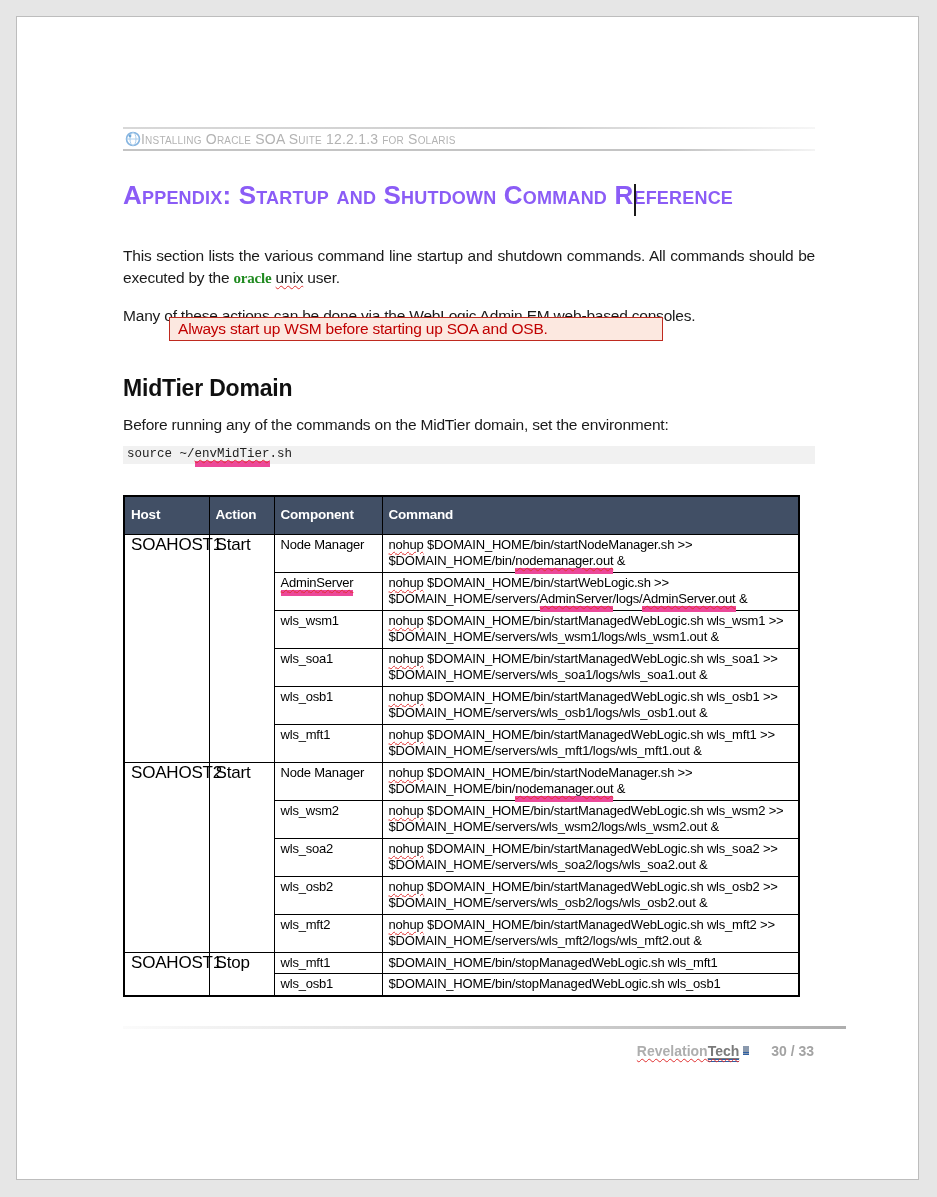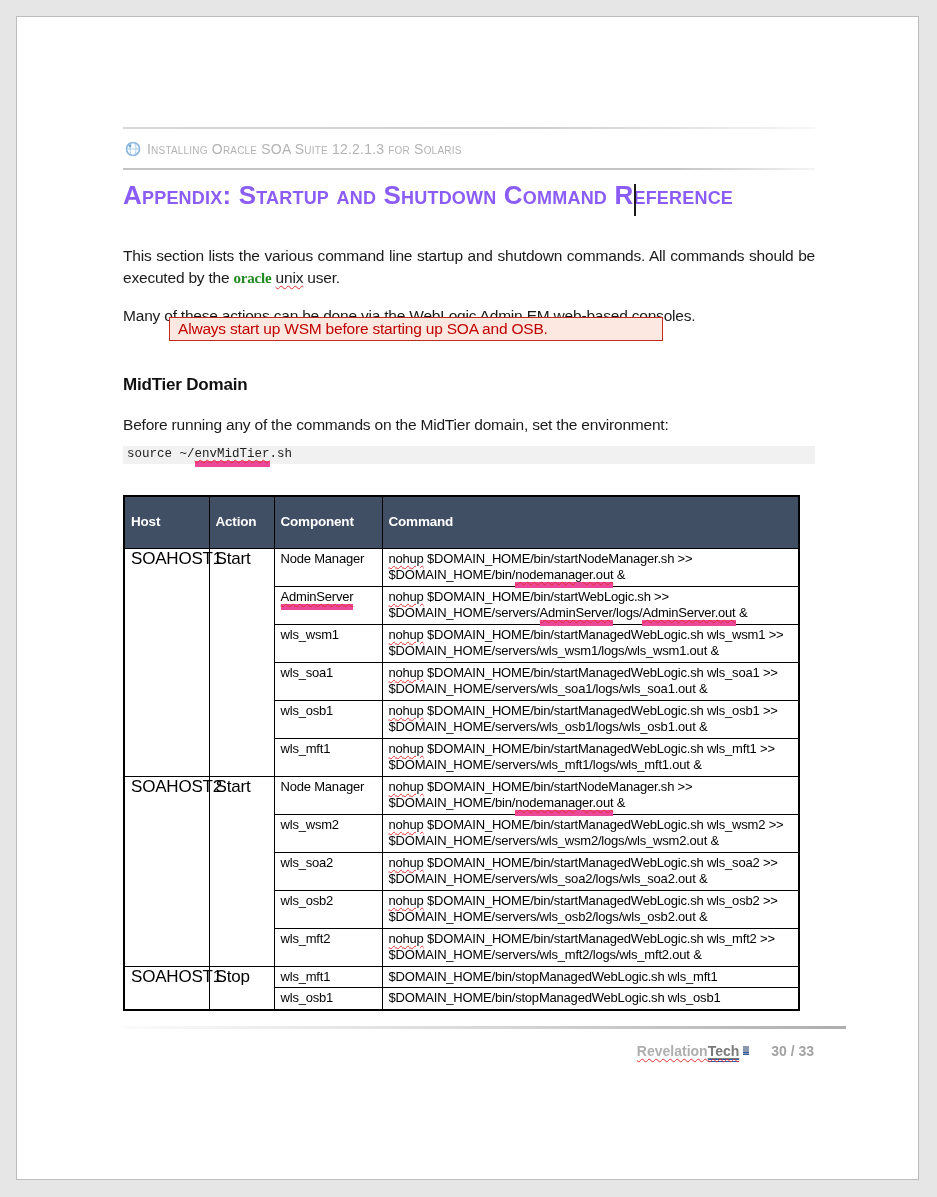--- a/index.html
+++ b/index.html
@@ -9,21 +9,21 @@
     font-family:"Liberation Sans",sans-serif;
     -webkit-font-smoothing:antialiased;
   }
   .page{
     position:absolute;left:16px;top:16px;width:903px;height:1164px;
     background:#ffffff;border:1px solid #bdbdbd;box-sizing:border-box;
   }
   
   .doc-header{position:absolute;left:106px;top:110px;width:692px;}
   .hdr-line-top{height:2px;background:linear-gradient(to right,#d8d8d8 0%,#cfcfcf 60%,#f6f6f6 100%);}
-  .hdr-row{display:flex;align-items:center;height:39px;gap:6px;padding-left:2px;}
+  .hdr-row{display:flex;align-items:center;height:20px;padding-left:2px;}
   .hdr-title{
     font-variant:small-caps;color:#b3b3b3;font-size:14px;letter-spacing:.2px;
   }
   .hdr-line-bottom{height:2px;background:linear-gradient(to right,#c4c4c4 0%,#c4c4c4 80%,#f4f4f4 100%);}
   .globe{width:16px;height:16px;flex:0 0 16px;}
   
   .doc-title{
     position:absolute;left:106px;top:162px;width:700px;
     font-variant:small-caps;font-weight:bold;font-size:26px;line-height:32px;
     color:#8b5cf6;letter-spacing:.2px;white-space:nowrap;
@@ -43,41 +43,41 @@
   .sp-ul{border-bottom:6px solid #ec4899;}
   
   .note-box{
     position:absolute;left:152px;top:300px;width:494px;height:24px;box-sizing:border-box;
     background:#fce8e0;border:1.5px solid #bf2a1f;
     color:#c00000;font-size:15.5px;line-height:21px;padding:0 8px;letter-spacing:-0.2px;
   }
   
   .h2{
     position:absolute;left:106px;top:358px;
-    font-size:17px;font-weight:bold;color:#101010;letter-spacing:-0.2px;
+    font-size:23px;font-weight:bold;color:#101010;letter-spacing:-0.2px;
   }
   .code-block{
     position:absolute;left:106px;top:429px;width:692px;height:18px;box-sizing:border-box;
     background:#f1f1f1;font-family:"Liberation Mono",monospace;font-size:12.5px;line-height:17px;
     color:#222;padding:0 4px;
   }
   
   .tbl-wrap{position:absolute;left:106px;top:478px;}
   table.cmd{
     border-collapse:collapse;width:675px;table-layout:fixed;
     font-size:13px;color:#000;letter-spacing:-0.2px;
     border:2px solid #000;
   }
   table.cmd th,table.cmd td{
     border:1px solid #000;vertical-align:top;text-align:left;
     padding:2px 6px;line-height:16.5px;box-sizing:border-box;
   }
   table.cmd th{
     background:#414f65;color:#fff;font-weight:bold;font-size:13.5px;
-    padding:17px 6px;height:23px;
+    padding:10px 6px;height:23px;
   }
   col.c-host{width:85px;} col.c-action{width:65px;} col.c-comp{width:108px;} col.c-cmd{width:417px;}
   td.host-cell,td.action-cell{font-size:17px;}
   
   .ftr-line{
     position:absolute;left:106px;top:1009px;width:723px;height:3px;
     background:linear-gradient(to right,#fbfbfb 0%,#dcdcdc 45%,#aeaeae 100%);
   }
   .ftr{
     position:absolute;left:106px;top:1026px;width:691px;text-align:right;

